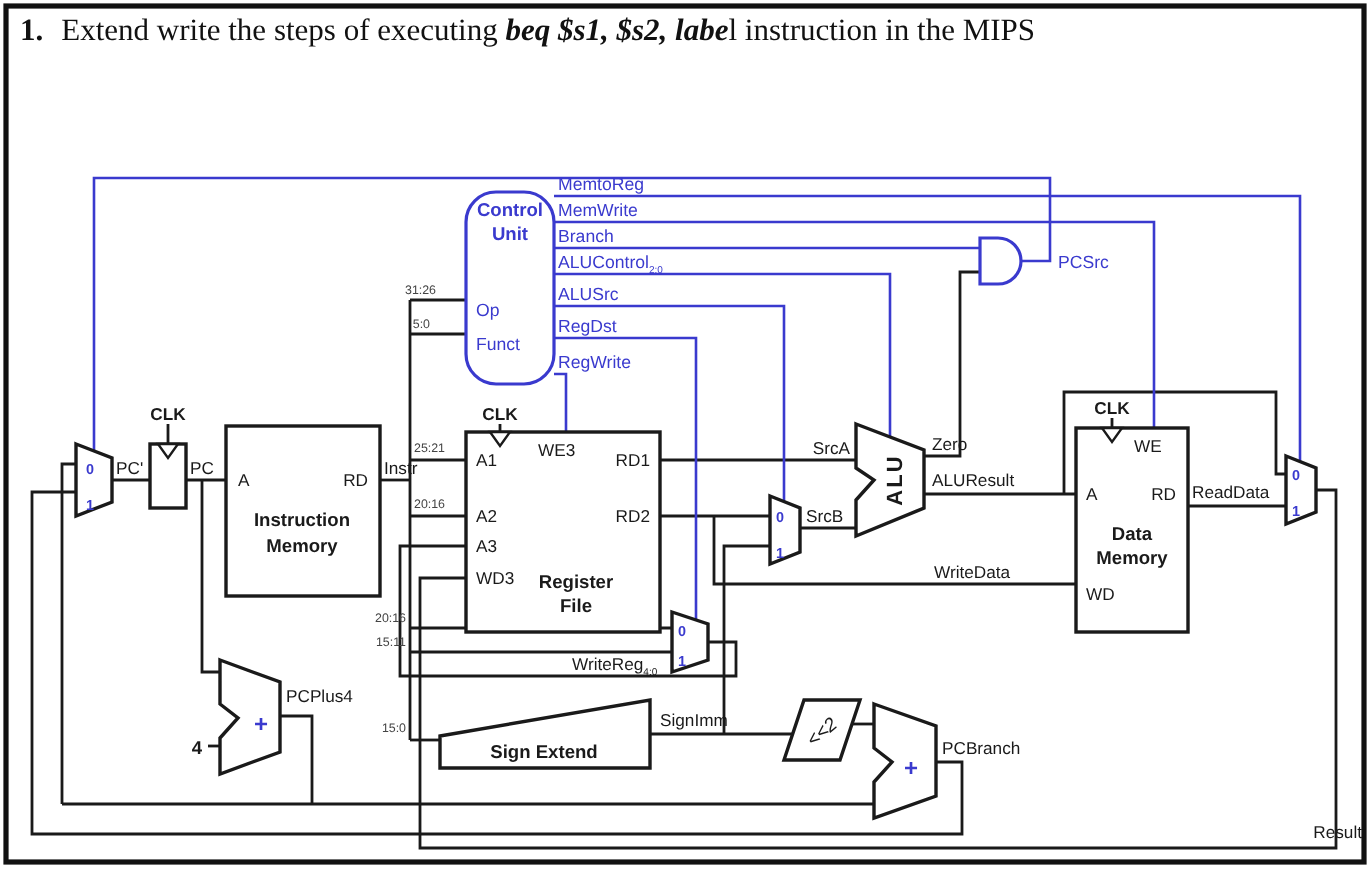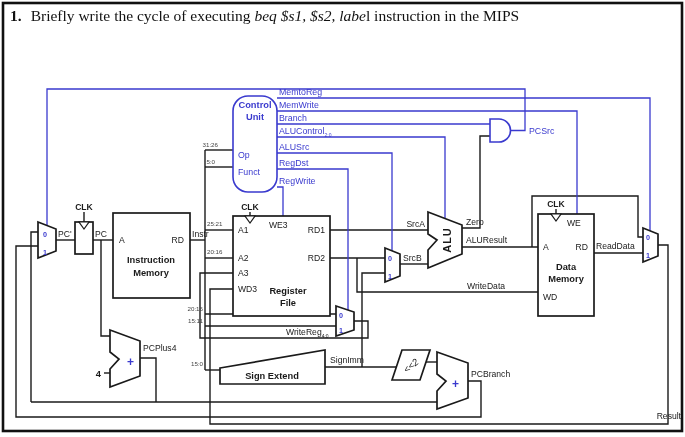--- a/index.html
+++ b/index.html
@@ -1,21 +1,21 @@
 <!DOCTYPE html>
 <html><head>
 <meta charset="utf-8">
 <style>
   html,body{margin:0;padding:0}
   body{width:685px;height:437px;overflow:hidden;background:#fff;position:relative}
   .page{position:absolute;inset:0;background:#fff}
   .q{position:absolute;top:6px;left:10px;right:8px;display:flex;gap:9px;
      font-family:"Liberation Serif",serif;font-size:15.5px;line-height:20.5px;color:#111}
   .qn{font-weight:bold}
-  .em{font-weight:normal;font-style:italic}
+  .em{font-weight:bold;font-style:italic}
   svg{position:absolute;inset:0}
   svg text{font-family:"Liberation Sans",sans-serif;fill:#1a1a1a}
   .w{stroke:#1a1a1a;stroke-width:1.4;fill:none}
   .c{stroke:#3a3ace;stroke-width:1.3;fill:none}
   .box{stroke:#1a1a1a;stroke-width:1.7;fill:#fff}
   .cbox{stroke:#3a3ace;stroke-width:1.6;fill:#fff}
   .tri{stroke:#1a1a1a;stroke-width:1.2;fill:#fff}
   .t8{font-size:8.6px}
   .t9b{font-size:9.3px;font-weight:bold}
   .ct{fill:#3a3ace;font-size:8.8px}
@@ -190,17 +190,17 @@
     <text class="mx" x="388" y="279">1</text>
     <text class="mx" x="339" y="318">0</text>
     <text class="mx" x="339" y="333">1</text>
     <text class="mx" x="646" y="240">0</text>
     <text class="mx" x="646" y="258">1</text>
   </svg>
 
   <div class="q">
     <span class="qn">1.</span>
     <div class="qt">
-      <div><span>Briefly write the cycle of executing </span><span class="em">beq $s1, $s2, labe</span><span>l instruction in the MIPS</span></div>
+      <div><span>Extend write the steps of executing </span><span class="em">beq $s1, $s2, labe</span><span>l instruction in the MIPS</span></div>
     </div>
   </div>
 
 </div>
 
 </body></html>

